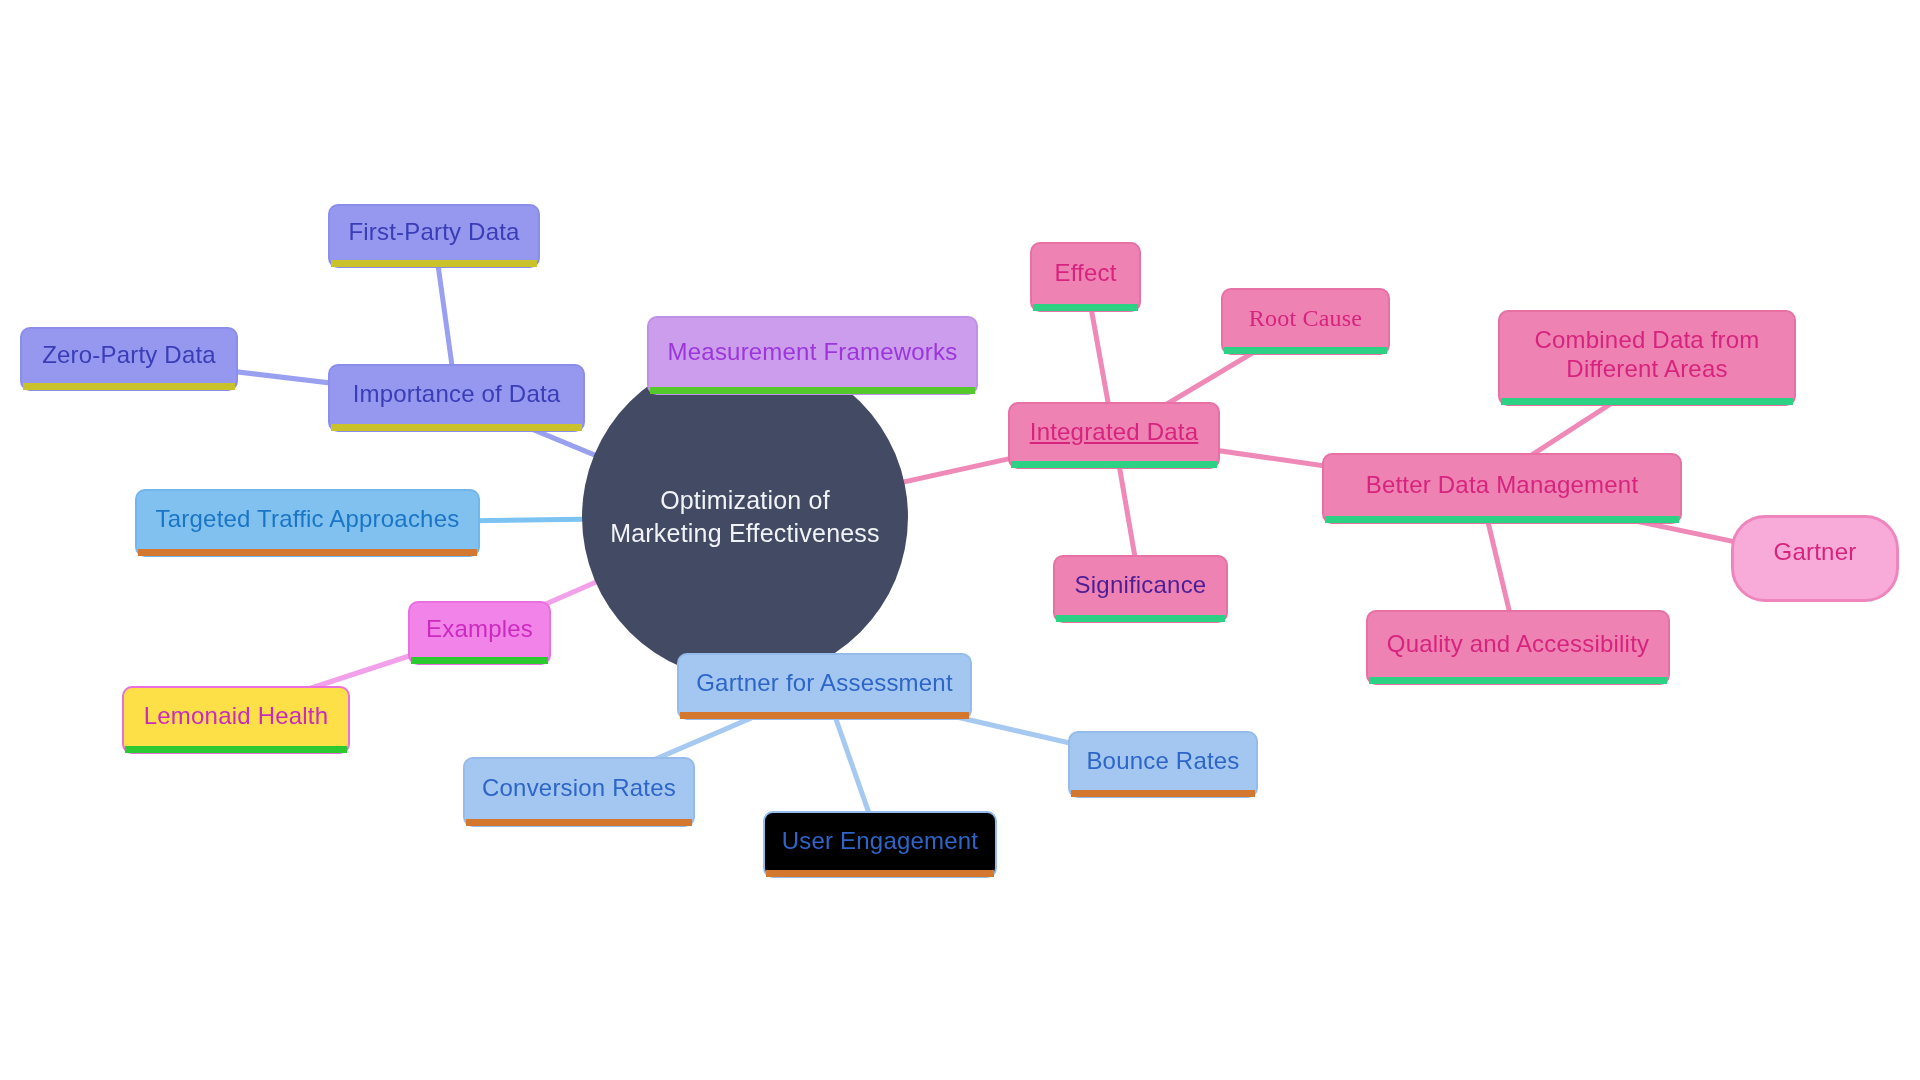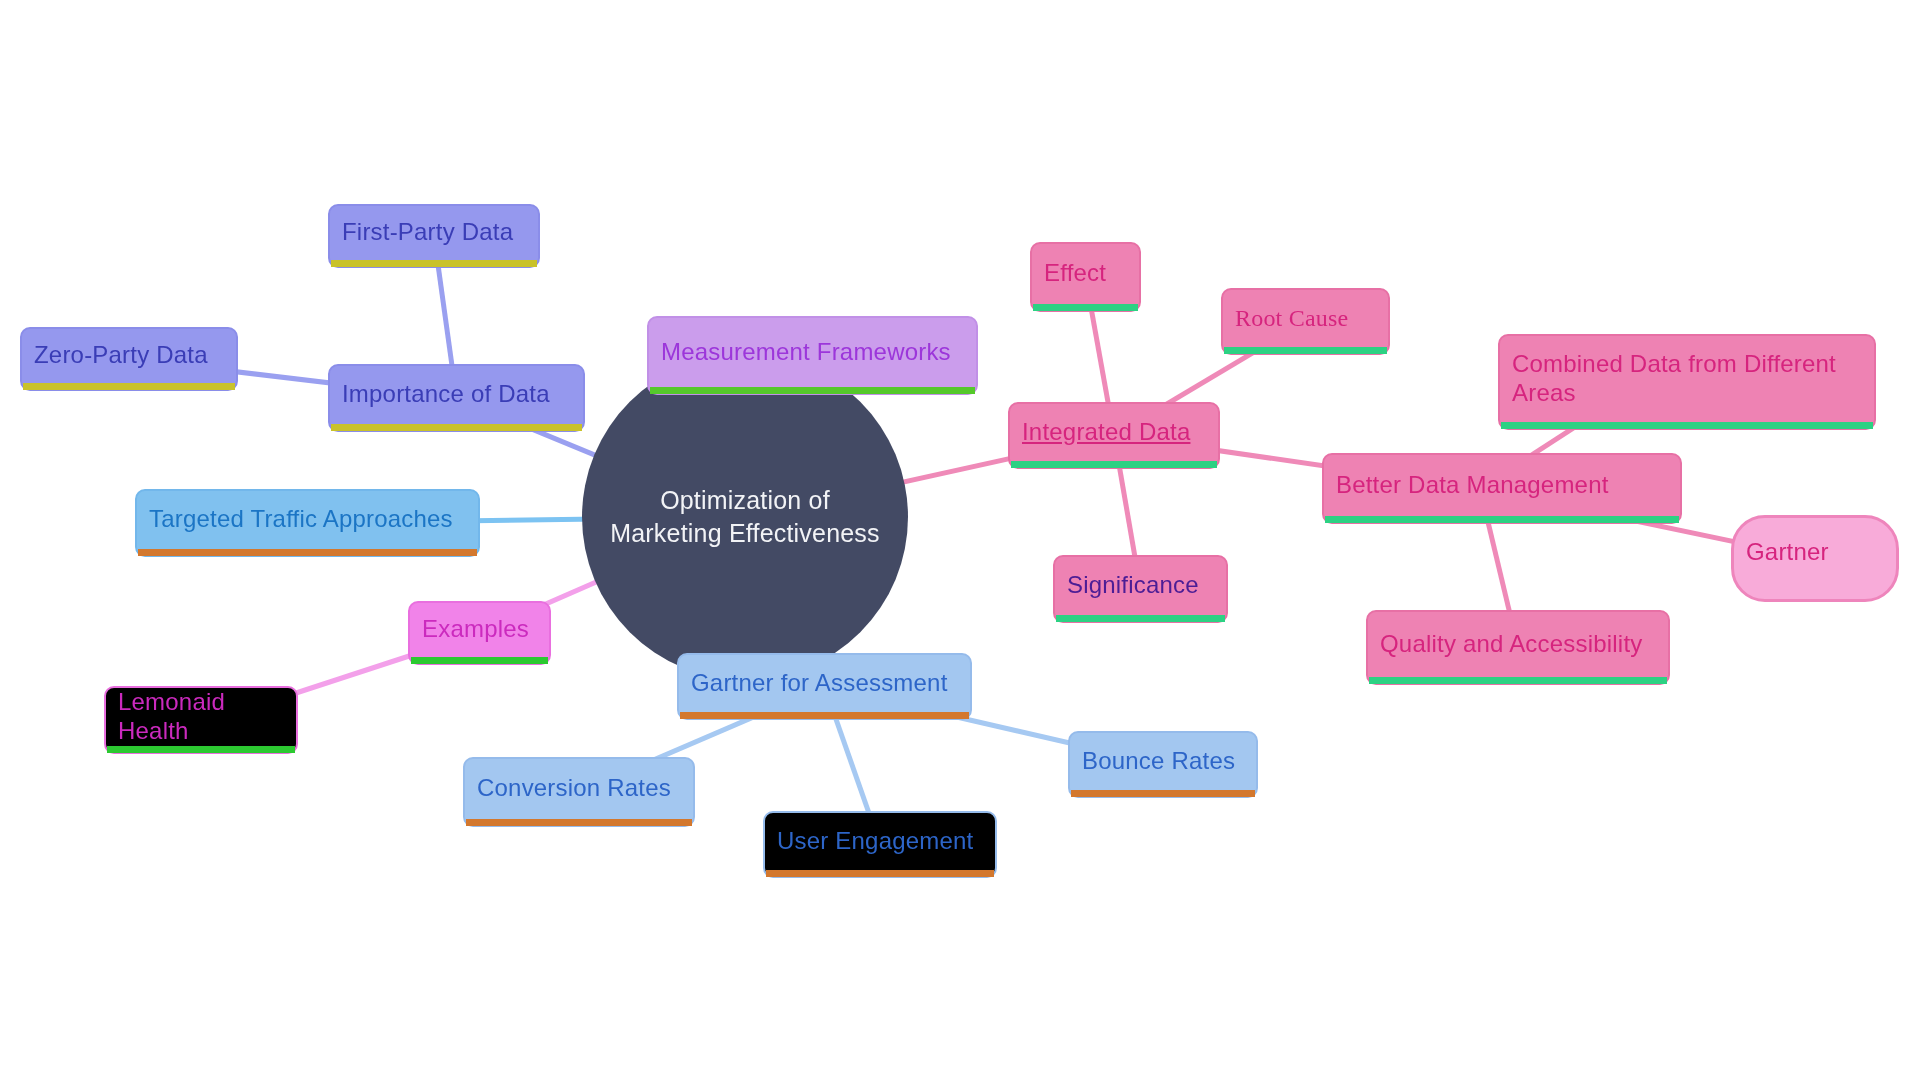--- a/index.html
+++ b/index.html
@@ -15,21 +15,21 @@
     position:absolute;z-index:2;border-radius:50%;
     display:flex;align-items:center;justify-content:center;text-align:center;
   }
   .center-node .center-label{
     font-size:25px;line-height:1.32;font-weight:400;letter-spacing:.2px;
     padding:0 20px;
   }
   .node{
     position:absolute;z-index:3;box-sizing:border-box;
     border-radius:10px;
-    display:flex;align-items:center;justify-content:center;
+    display:flex;align-items:center;justify-content:center;text-align:center;
     padding:0 12px 7px 12px;
   }
   .node .node-label{
     font-size:24px;line-height:1.2;font-weight:400;letter-spacing:.2px;
     width:100%;
   }
   .node .node-underline{
     position:absolute;left:1px;right:1px;bottom:-1px;height:7px;
   }
   .node.pill{border-radius:34px;padding-bottom:12px;}
@@ -82,21 +82,21 @@
         <div class="node-underline" style="background: rgb(85, 200, 43);"></div>
       </div>
       <div class="node" style="left: 135px; top: 489px; width: 345px; height: 68px; background: rgb(128, 193, 239); color: rgb(27, 117, 197); border: 2px solid rgb(114, 183, 235);">
         <span class="node-label">Targeted Traffic Approaches</span>
         <div class="node-underline" style="background: rgb(211, 120, 46);"></div>
       </div>
       <div class="node" style="left: 408px; top: 601px; width: 143px; height: 64px; background: rgb(241, 131, 233); color: rgb(203, 42, 190); border: 2px solid rgb(233, 111, 223);">
         <span class="node-label">Examples</span>
         <div class="node-underline" style="background: rgb(44, 201, 49);"></div>
       </div>
-      <div class="node" style="left: 104px; top: 686px; width: 194px; height: 68px; background: #000000; color: rgb(203, 42, 190); border: 2px solid rgb(233, 111, 223);">
+      <div class="node" style="left: 122px; top: 686px; width: 228px; height: 68px; background: #fde047; color: rgb(203, 42, 190); border: 2px solid rgb(233, 111, 223);">
         <span class="node-label">Lemonaid Health</span>
         <div class="node-underline" style="background: rgb(44, 201, 49);"></div>
       </div>
       <div class="node" style="left: 677px; top: 653px; width: 295px; height: 67px; background: rgb(163, 199, 240); color: rgb(45, 101, 200); border: 2px solid rgb(149, 187, 235);">
         <span class="node-label">Gartner for Assessment</span>
         <div class="node-underline" style="background: rgb(211, 120, 46);"></div>
       </div>
       <div class="node" style="left: 463px; top: 757px; width: 232px; height: 70px; background: rgb(163, 199, 240); color: rgb(45, 101, 200); border: 2px solid rgb(149, 187, 235);">
         <span class="node-label">Conversion Rates</span>
         <div class="node-underline" style="background: rgb(211, 120, 46);"></div>
@@ -118,21 +118,21 @@
         <div class="node-underline" style="background: rgb(45, 209, 131);"></div>
       </div>
       <div class="node" style="left: 1008px; top: 402px; width: 212px; height: 67px; background: rgb(238, 130, 179); color: rgb(214, 36, 126); border: 2px solid rgb(231, 112, 165); text-decoration: underline;">
         <span class="node-label">Integrated Data</span>
         <div class="node-underline" style="background: rgb(45, 209, 131);"></div>
       </div>
       <div class="node" style="left: 1053px; top: 555px; width: 175px; height: 68px; background: rgb(238, 130, 179); color: #4c1d95; border: 2px solid rgb(231, 112, 165);">
         <span class="node-label">Significance</span>
         <div class="node-underline" style="background: rgb(45, 209, 131);"></div>
       </div>
-      <div class="node" style="left: 1498px; top: 310px; width: 378px; height: 96px; background: rgb(238, 130, 179); color: rgb(214, 36, 126); border: 2px solid rgb(231, 112, 165); margin-top: 24px;">
+      <div class="node" style="left: 1498px; top: 310px; width: 298px; height: 96px; background: rgb(238, 130, 179); color: rgb(214, 36, 126); border: 2px solid rgb(231, 112, 165);">
         <span class="node-label">Combined Data from Different Areas</span>
         <div class="node-underline" style="background: rgb(45, 209, 131);"></div>
       </div>
       <div class="node" style="left: 1322px; top: 453px; width: 360px; height: 71px; background: rgb(238, 130, 179); color: rgb(214, 36, 126); border: 2px solid rgb(231, 112, 165);">
         <span class="node-label">Better Data Management</span>
         <div class="node-underline" style="background: rgb(45, 209, 131);"></div>
       </div>
       <div class="node pill" style="left: 1731px; top: 515px; width: 168px; height: 87px; background: rgb(248, 171, 217); color: rgb(214, 36, 126); border: 3px solid rgb(238, 133, 188);">
         <span class="node-label">Gartner</span>
       </div>

